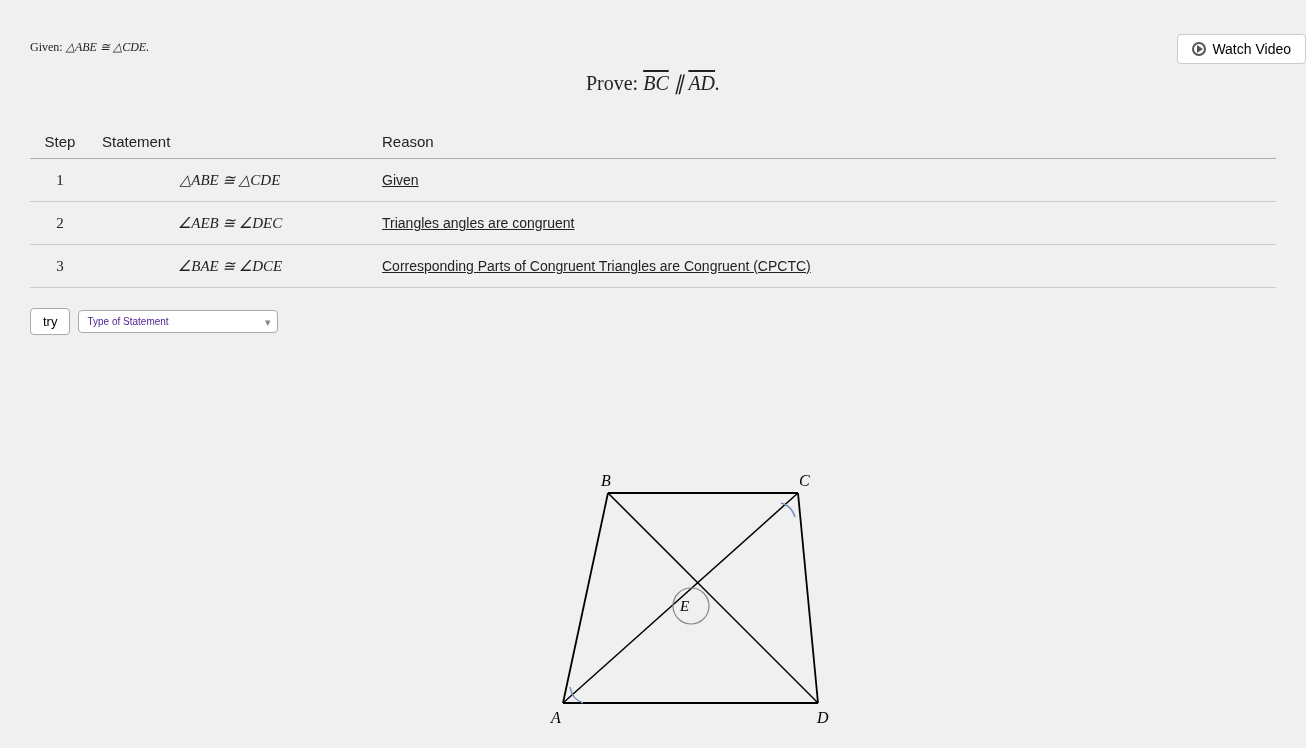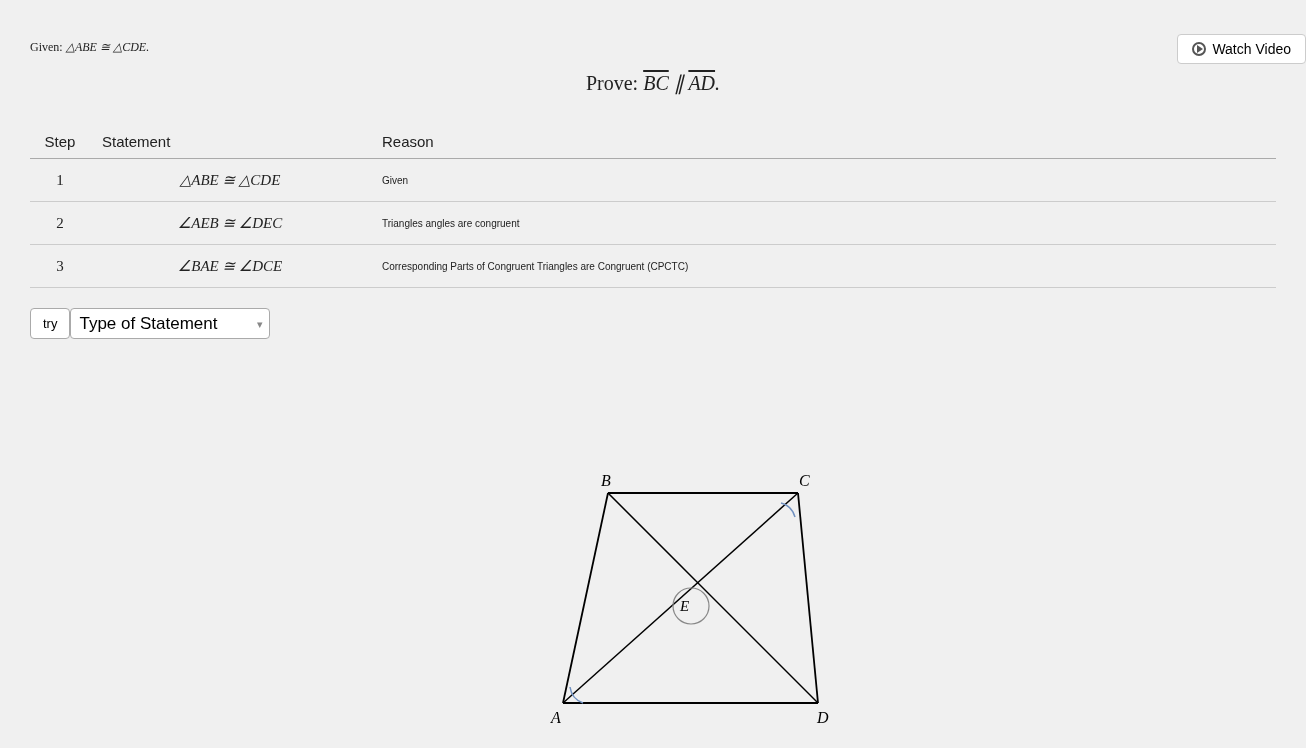--- a/index.html
+++ b/index.html
@@ -102,47 +102,50 @@
       text-align: center;
       width: 60px;
     }
     .proof-table td.statement-cell {
       text-align: center;
       width: 280px;
       font-style: italic;
     }
     .proof-table td.reason-cell {
       font-style: normal;
-      font-size: 10px;
-      font-family: Arial, sans-serif;
+      font-size: 14px;
+      font-family: Arial, sans-serif;
+      text-decoration: underline;
     }
 
     
     .try-row {
       display: flex;
+      align-items: center;
+      gap: 8px;
       margin-top: 10px;
       margin-bottom: 20px;
     }
     .try-btn {
       background: white;
       border: 1.5px solid #aaa;
       border-radius: 4px;
       padding: 5px 12px;
       font-size: 13px;
       font-family: Arial, sans-serif;
       cursor: pointer;
     }
     .type-select {
       background: white;
       border: 1.5px solid #aaa;
       border-radius: 4px;
       padding: 5px 8px;
-      font-size: 17px;
-      font-family: Arial, sans-serif;
-      color: #000000;
+      font-size: 10px;
+      font-family: Arial, sans-serif;
+      color: #4c1d95;
       width: 200px;
       cursor: pointer;
       appearance: none;
       -webkit-appearance: none;
     }
     .select-wrapper {
       position: relative;
       display: inline-block;
     }
     .select-wrapper::after {

